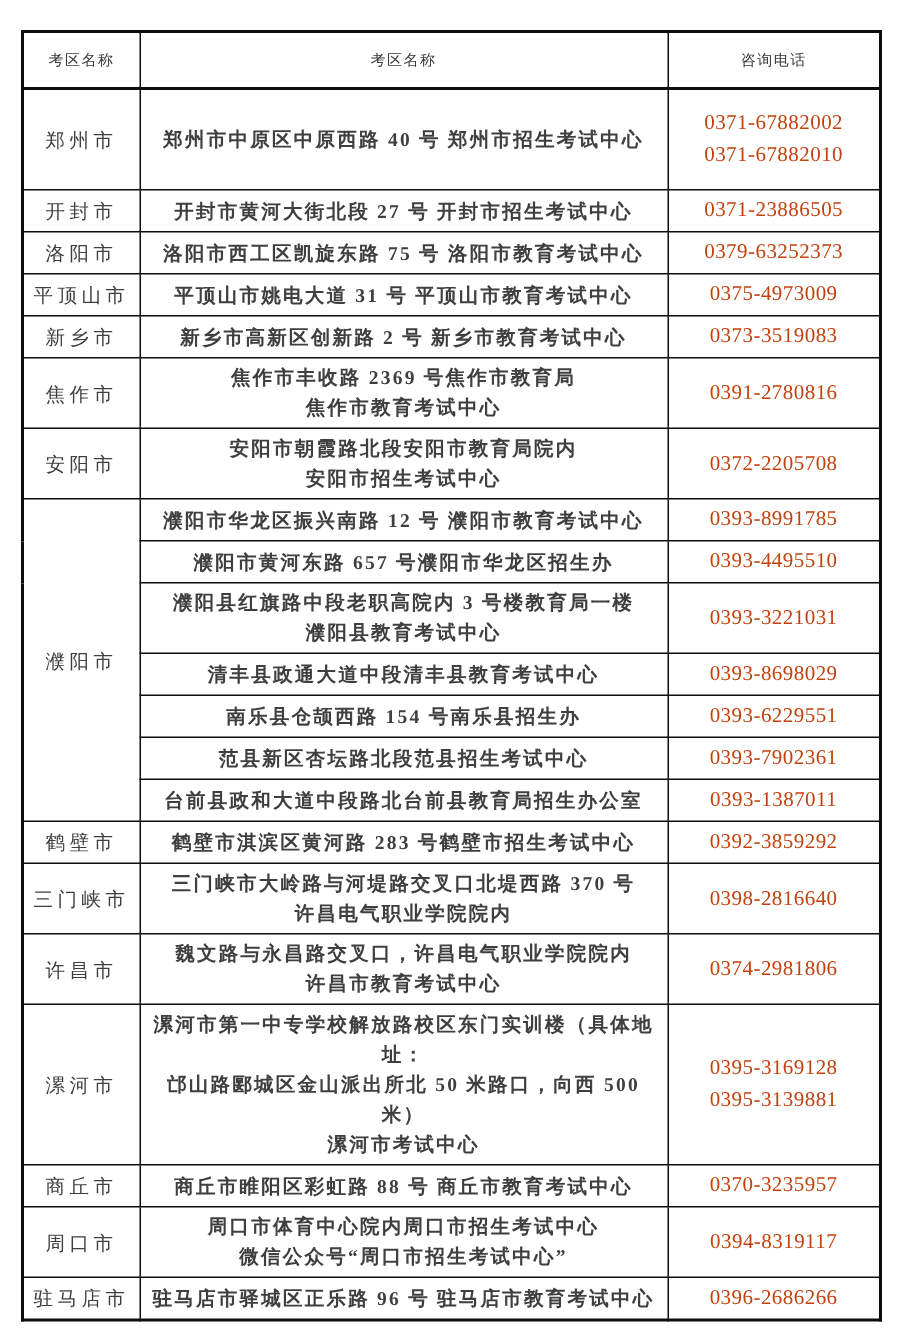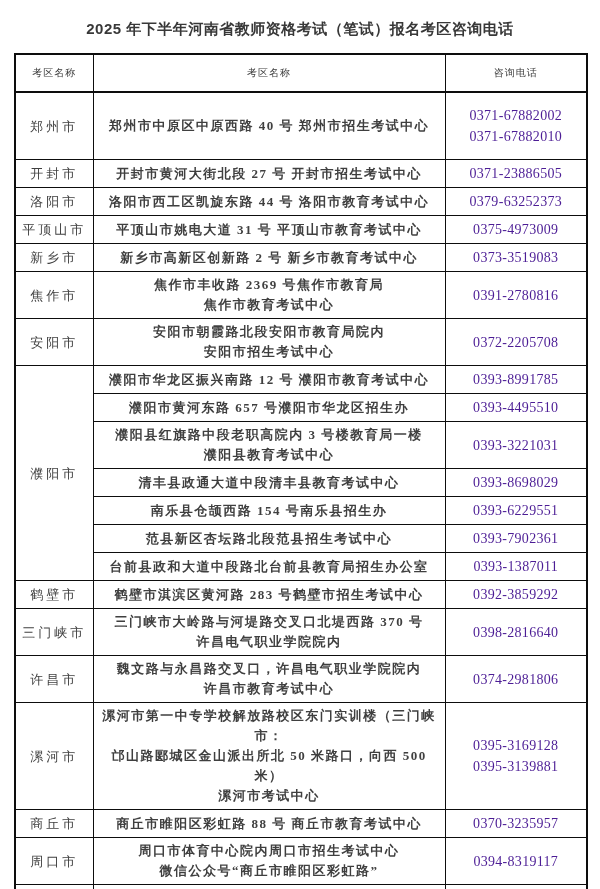--- a/index.html
+++ b/index.html
@@ -60,30 +60,29 @@
   td.addr {
     letter-spacing: 1.5px;
     line-height: 20px;
   }
   td.addr div { text-align: center; font-weight: bold; }
   td.phone {
     font-family: "Liberation Serif", "DejaVu Serif", serif;
     font-size: 14px;
     letter-spacing: 0.3px;
     line-height: 21px;
-    color: #4c1d95;
+    color: #c2410c;
   }
   
   tbody tr.row-tall td { height: 60px; }
 </style>
 </head>
 <body>
 
 <div class="page">
-  <h1 class="doc-title">2025 年下半年河南省教师资格考试（笔试）报名考区咨询电话</h1>
 
   <table class="contact-table">
     <colgroup>
       <col class="c-region">
       <col class="c-addr">
       <col class="c-phone">
     </colgroup>
     <thead>
       <tr>
         <th>考区名称</th>
@@ -108,21 +107,21 @@
           <td class="addr">
             <div>开封市黄河大街北段 27 号  开封市招生考试中心</div>
           </td>
           <td class="phone">
             <div>0371-23886505</div>
           </td>
         </tr>
         <tr>
           <td class="region" rowspan="1">洛阳市</td>
           <td class="addr">
-            <div>洛阳市西工区凯旋东路 44 号  洛阳市教育考试中心</div>
+            <div>洛阳市西工区凯旋东路 75 号  洛阳市教育考试中心</div>
           </td>
           <td class="phone">
             <div>0379-63252373</div>
           </td>
         </tr>
         <tr>
           <td class="region" rowspan="1">平顶山市</td>
           <td class="addr">
             <div>平顶山市姚电大道 31 号  平顶山市教育考试中心</div>
           </td>
@@ -242,21 +241,21 @@
             <div>魏文路与永昌路交叉口，许昌电气职业学院院内</div>
             <div>许昌市教育考试中心</div>
           </td>
           <td class="phone">
             <div>0374-2981806</div>
           </td>
         </tr>
         <tr>
           <td class="region" rowspan="1">漯河市</td>
           <td class="addr">
-            <div>漯河市第一中专学校解放路校区东门实训楼（三门峡市：</div>
+            <div>漯河市第一中专学校解放路校区东门实训楼（具体地址：</div>
             <div>邙山路郾城区金山派出所北 50 米路口，向西 500 米）</div>
             <div>漯河市考试中心</div>
           </td>
           <td class="phone">
             <div>0395-3169128</div>
             <div>0395-3139881</div>
           </td>
         </tr>
         <tr>
           <td class="region" rowspan="1">商丘市</td>
@@ -264,21 +263,21 @@
             <div>商丘市睢阳区彩虹路 88 号  商丘市教育考试中心</div>
           </td>
           <td class="phone">
             <div>0370-3235957</div>
           </td>
         </tr>
         <tr>
           <td class="region" rowspan="1">周口市</td>
           <td class="addr">
             <div>周口市体育中心院内周口市招生考试中心</div>
-            <div>微信公众号“商丘市睢阳区彩虹路”</div>
+            <div>微信公众号“周口市招生考试中心”</div>
           </td>
           <td class="phone">
             <div>0394-8319117</div>
           </td>
         </tr>
         <tr>
           <td class="region" rowspan="1">驻马店市</td>
           <td class="addr">
             <div>驻马店市驿城区正乐路 96 号  驻马店市教育考试中心</div>
           </td>

